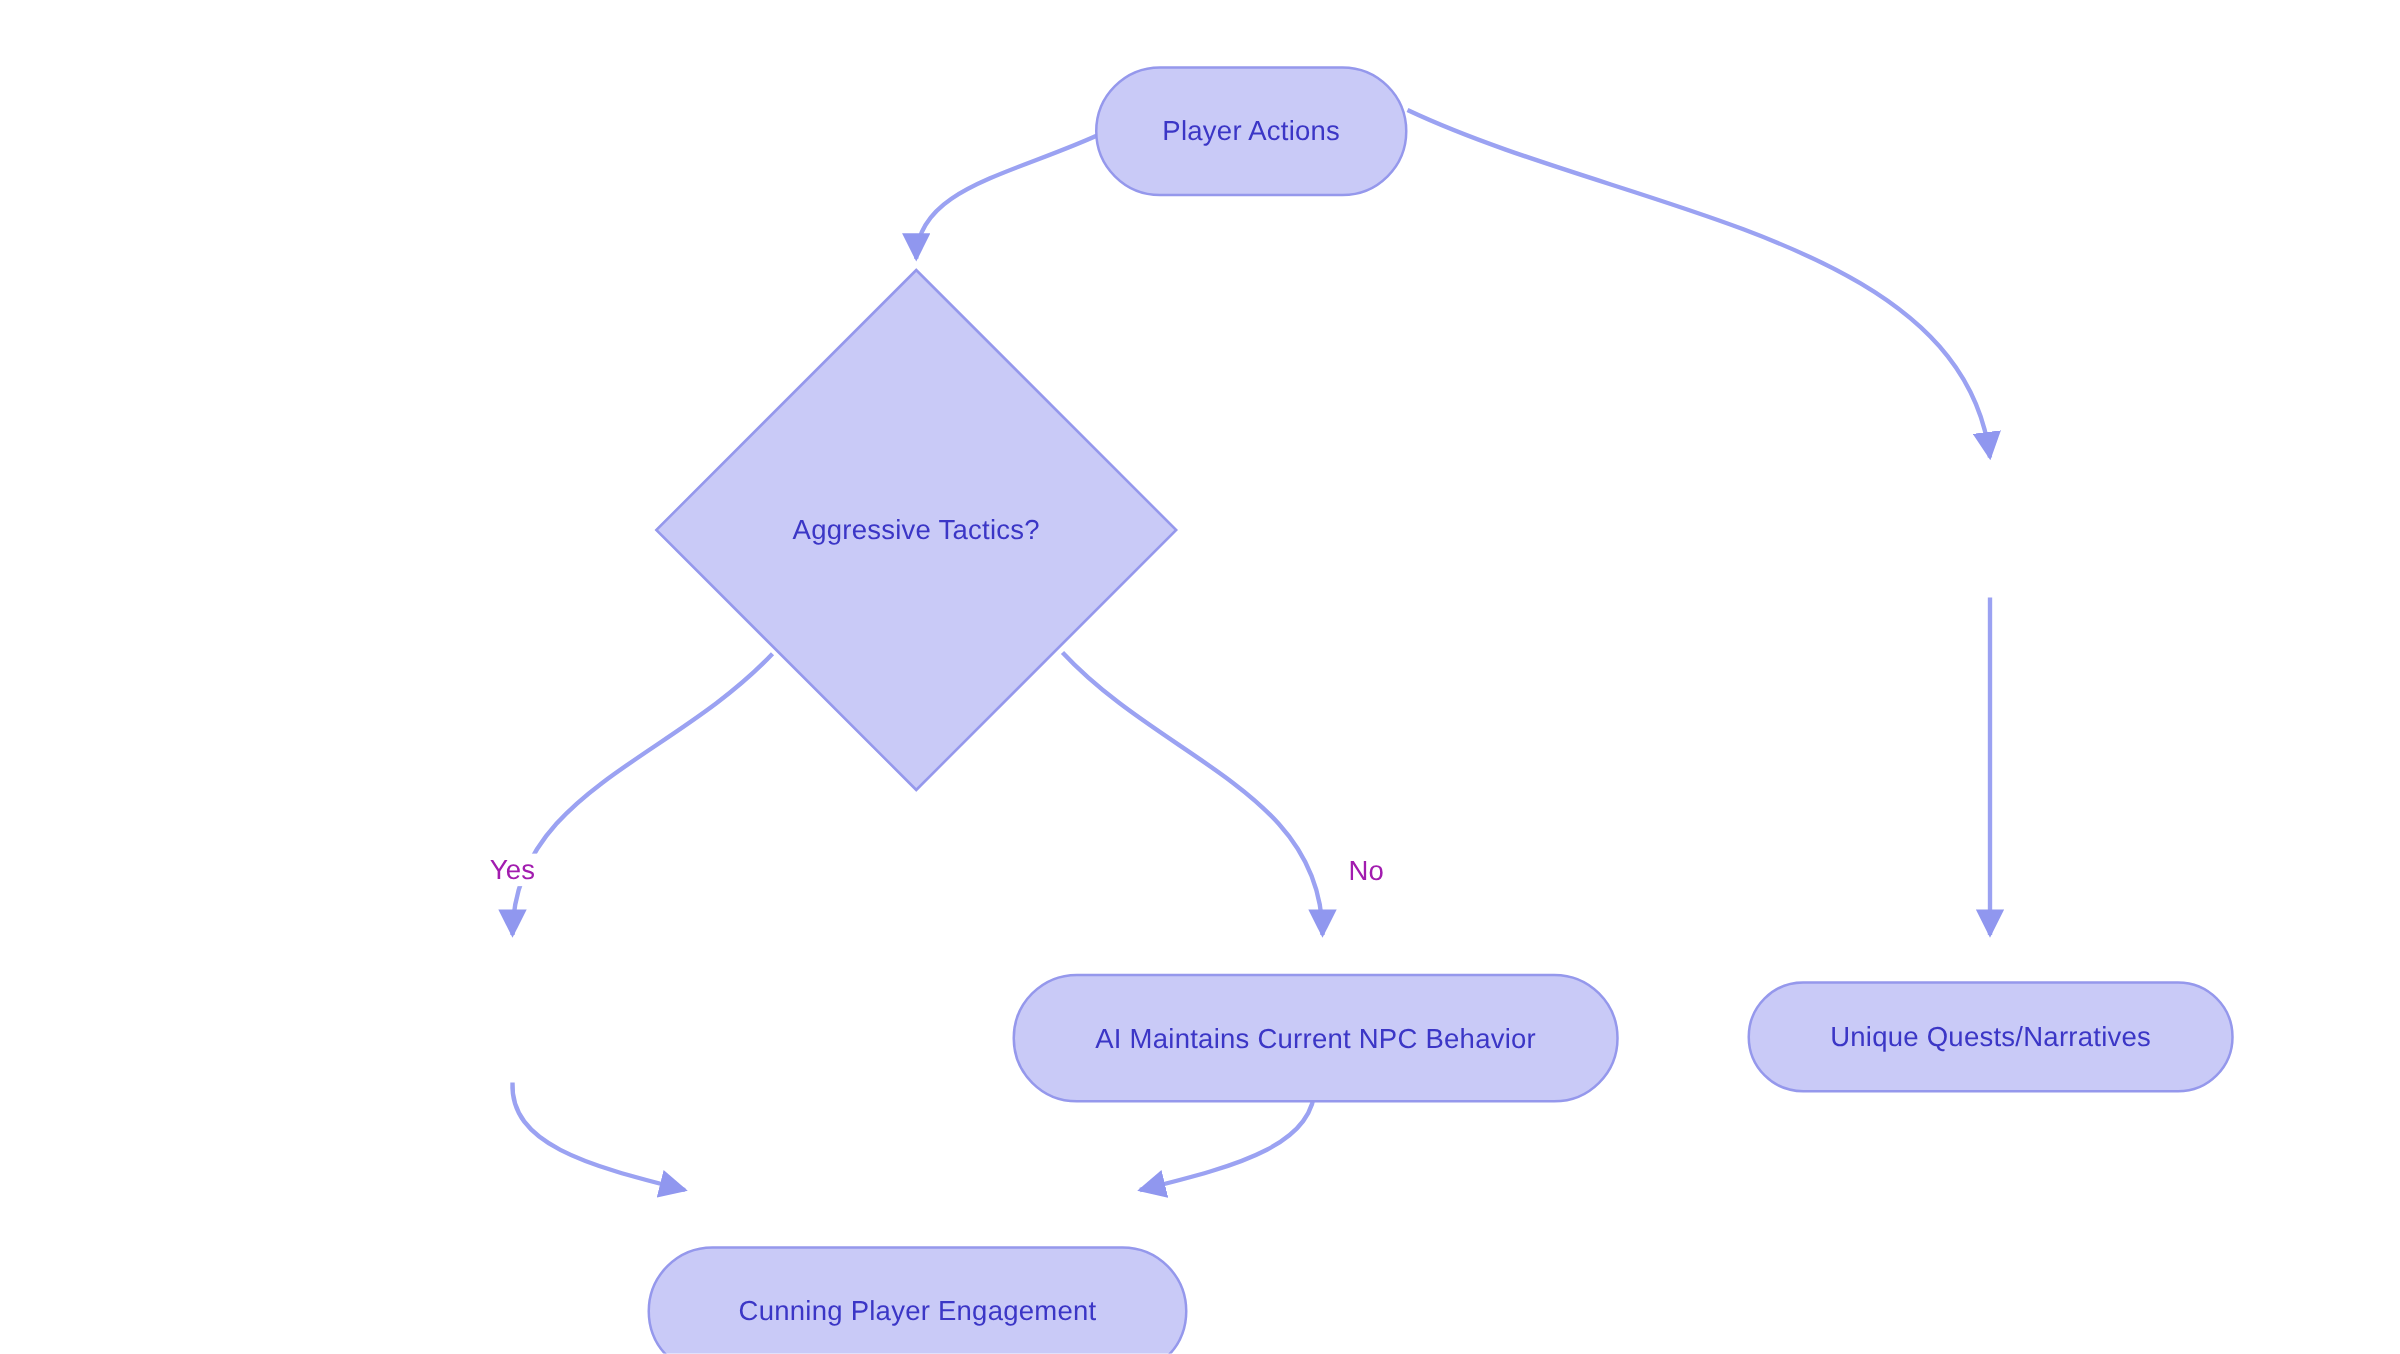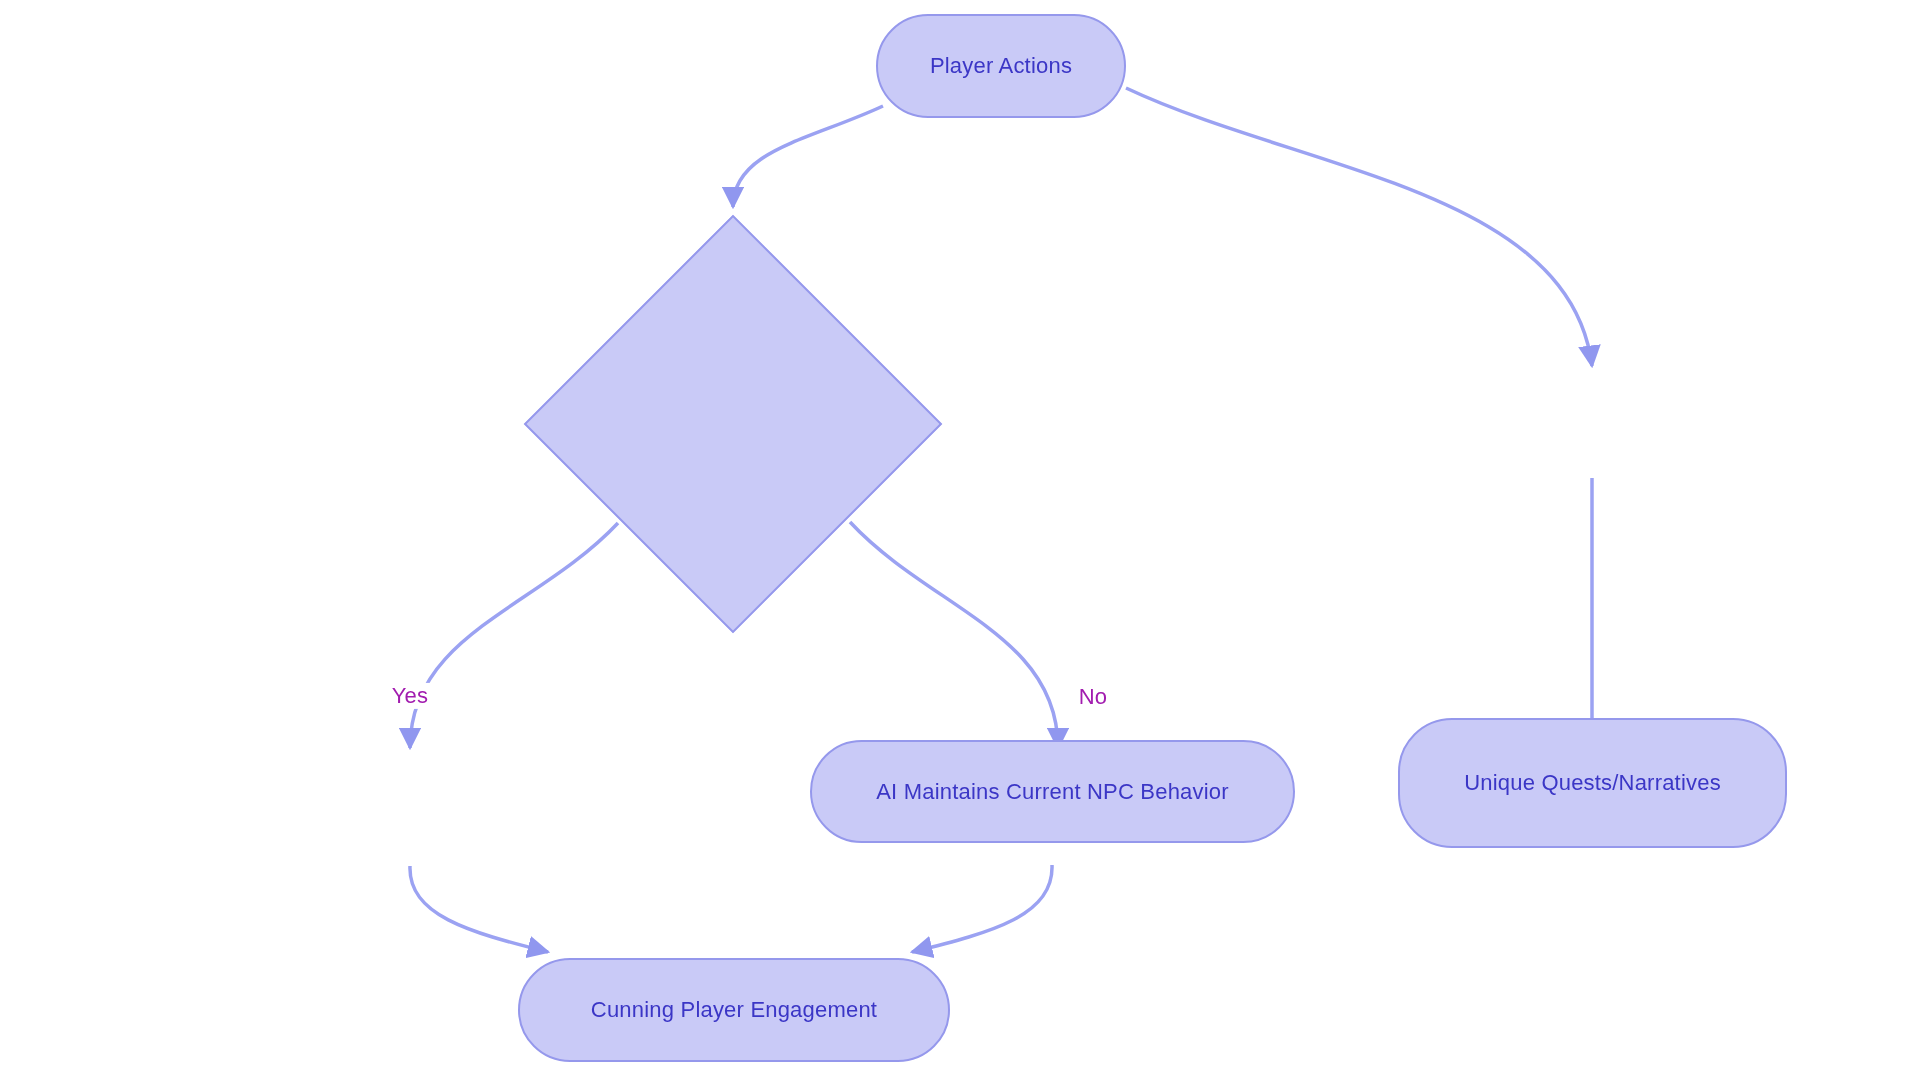--- a/index.html
+++ b/index.html
@@ -15,21 +15,21 @@
   .node{
     position:absolute;
     background:#c9caf7;
     border:2px solid #9598ec;
     color:#3b36c6;
     display:flex;align-items:center;justify-content:center;
     font-size:22px;letter-spacing:0.2px;
     text-align:center;
     white-space:nowrap;
   }
-  .pill{border-radius:54px;}
+  .pill{border-radius:54px;margin-top:39px;}
   .diamond{
     position:absolute;
     left:585px;top:276px;width:296px;height:296px;
     background:#c9caf7;border:2px solid #9598ec;
     transform:rotate(45deg);
   }
   .diamond-label{
     position:absolute;
     left:583px;top:404px;width:300px;height:40px;
     display:flex;align-items:center;justify-content:center;
@@ -43,21 +43,21 @@
     color:#a21caf;
     font-size:22px;letter-spacing:0.2px;
     padding:1px 6px;
     line-height:1.1;
   }
   
   .n-player   {left:876px;  top:14px;  width:250px; height:104px;}
   .n-pcg      {left:1363px; top:372px; width:457px; height:104px;}
   .n-adapts   {left:103px;  top:760px; width:615px; height:102px;}
   .n-maintains{left:810px;  top:740px; width:485px; height:103px;}
-  .n-quests   {left:1398px; top:718px; width:389px; height:130px;}
+  .n-quests   {left:1398px; top:746px; width:389px; height:89px;}
   .n-epe      {left:518px;  top:958px; width:432px; height:104px;}
   .l-yes{left:410px; top:696px;}
   .l-no {left:1057px;top:697px;margin-left:36px;}
 </style>
 </head>
 <body>
 
 <div class="canvas">
 
   <svg class="edges" width="1920" height="1083" viewBox="0 0 1920 1083" fill="none" xmlns="http://www.w3.org/2000/svg">
@@ -71,20 +71,21 @@
       <path d="M 1126,88 C 1300,170 1570,190 1592,366" marker-end="url(#arrow)"></path>
       <path d="M 618,523 C 538,608 410,634 410,748" marker-end="url(#arrow)"></path>
       <path d="M 850,522 C 930,608 1058,634 1058,748" marker-end="url(#arrow)"></path>
       <path d="M 1592,478 L 1592,748" marker-end="url(#arrow)"></path>
       <path d="M 410,866 C 408,915 468,932 548,952" marker-end="url(#arrow)"></path>
       <path d="M 1052,865 C 1054,915 994,932 912,952" marker-end="url(#arrow)"></path>
     </g>
   </svg>
 
   <div class="diamond"></div>
+  <div class="diamond-label">Aggressive Tactics?</div>
 
   <div class="node pill n-player">Player Actions</div>
 
 
 
   <div class="node pill n-maintains">AI Maintains Current NPC Behavior</div>
 
   <div class="node pill n-quests">Unique Quests/Narratives</div>
 
   <div class="node pill n-epe">Cunning Player Engagement</div>

